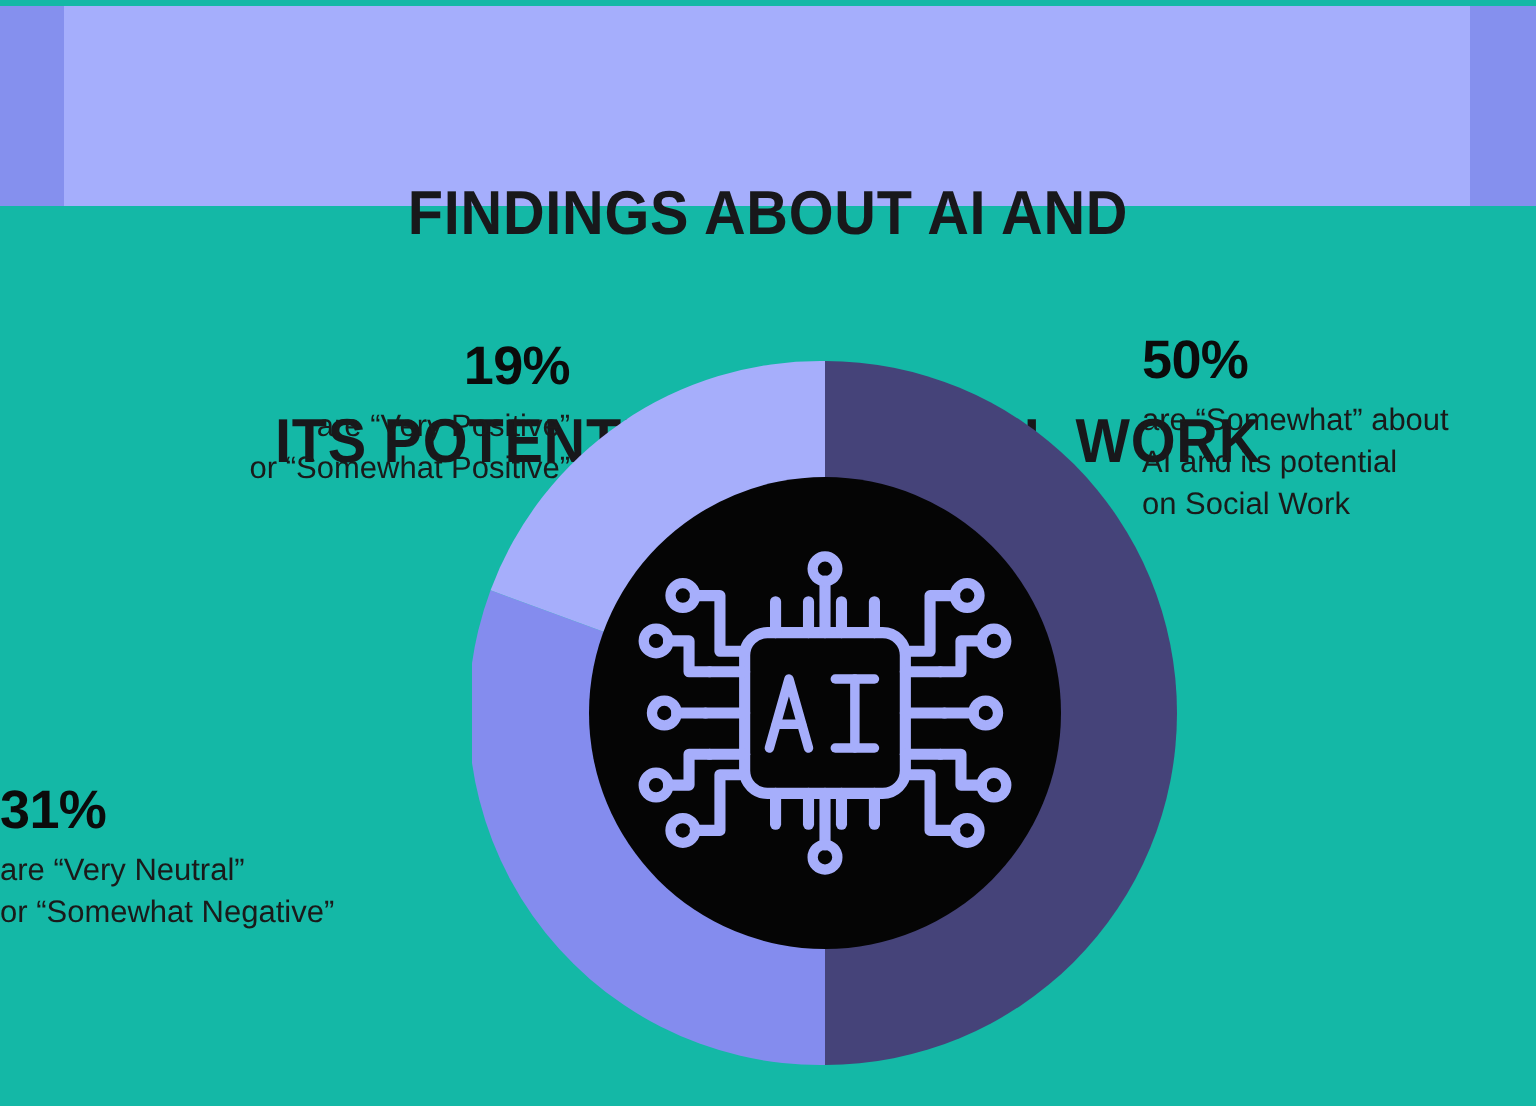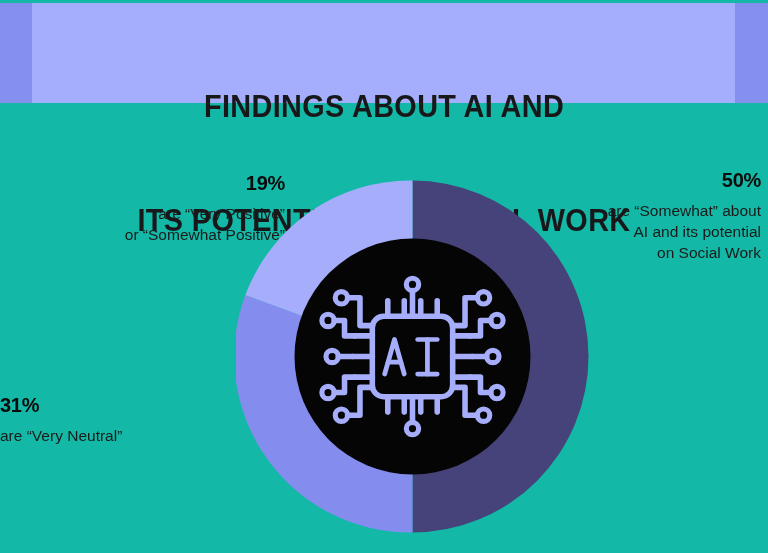--- a/index.html
+++ b/index.html
@@ -66,21 +66,21 @@
   .donut-svg { display: block; width: 353px; height: 353px; }
 
   
   .callout {
     position: absolute;
     color: #111111;
   }
   .callout .pct {
     font-family: "Liberation Sans", sans-serif;
     font-weight: 700;
-    font-size: 20px;
+    font-size: 27px;
     line-height: 30px;
     letter-spacing: -0.3px;
     color: #0b0b0b;
     display: block;
     margin-bottom: 5px;
   }
   .callout .desc {
     font-family: "Liberation Sans", sans-serif;
     font-weight: 400;
     font-size: 15.5px;
@@ -99,21 +99,21 @@
   .callout-negative {
     left: 0px;
     top: 390px;
     width: 238px;
     text-align: left;
   }
   .callout-neutral {
     left: 571px;
     top: 165px;
     width: 190px;
-    text-align: right;
+    text-align: left;
   }
   .callout-neutral .desc { white-space: normal; }
 </style>
 </head>
 <body>
 
 <div id="canvas">
 
   <div class="header-band"></div>
   <div class="header-edge left"></div>
@@ -201,20 +201,21 @@
 
   <div class="callout callout-positive">
     <span class="pct">19%</span>
     <span class="desc">are “Very Positive”</span>
     <span class="desc">or “Somewhat Positive”</span>
   </div>
 
   <div class="callout callout-negative">
     <span class="pct">31%</span>
     <span class="desc">are “Very Neutral”</span>
+    <span class="desc">or “Somewhat Negative”</span>
   </div>
 
   <div class="callout callout-neutral">
     <span class="pct">50%</span>
     <span class="desc">are “Somewhat” about</span>
     <span class="desc">AI and its potential</span>
     <span class="desc">on Social Work</span>
   </div>
 
 </div>

